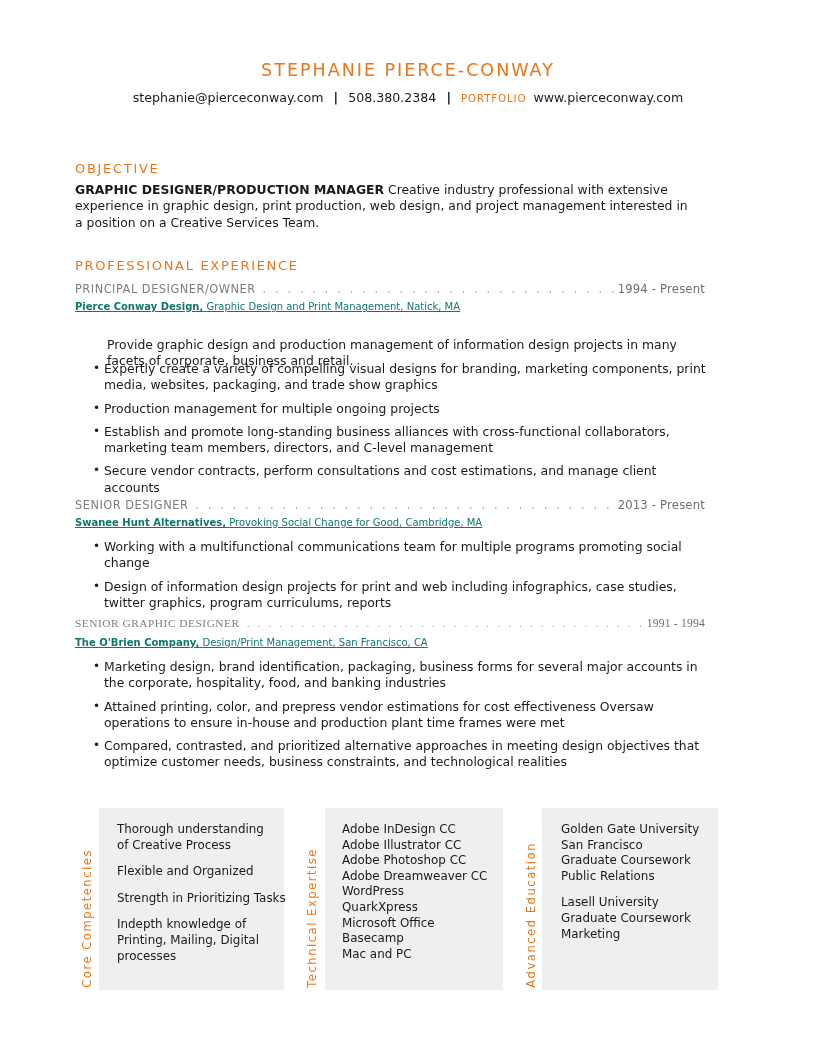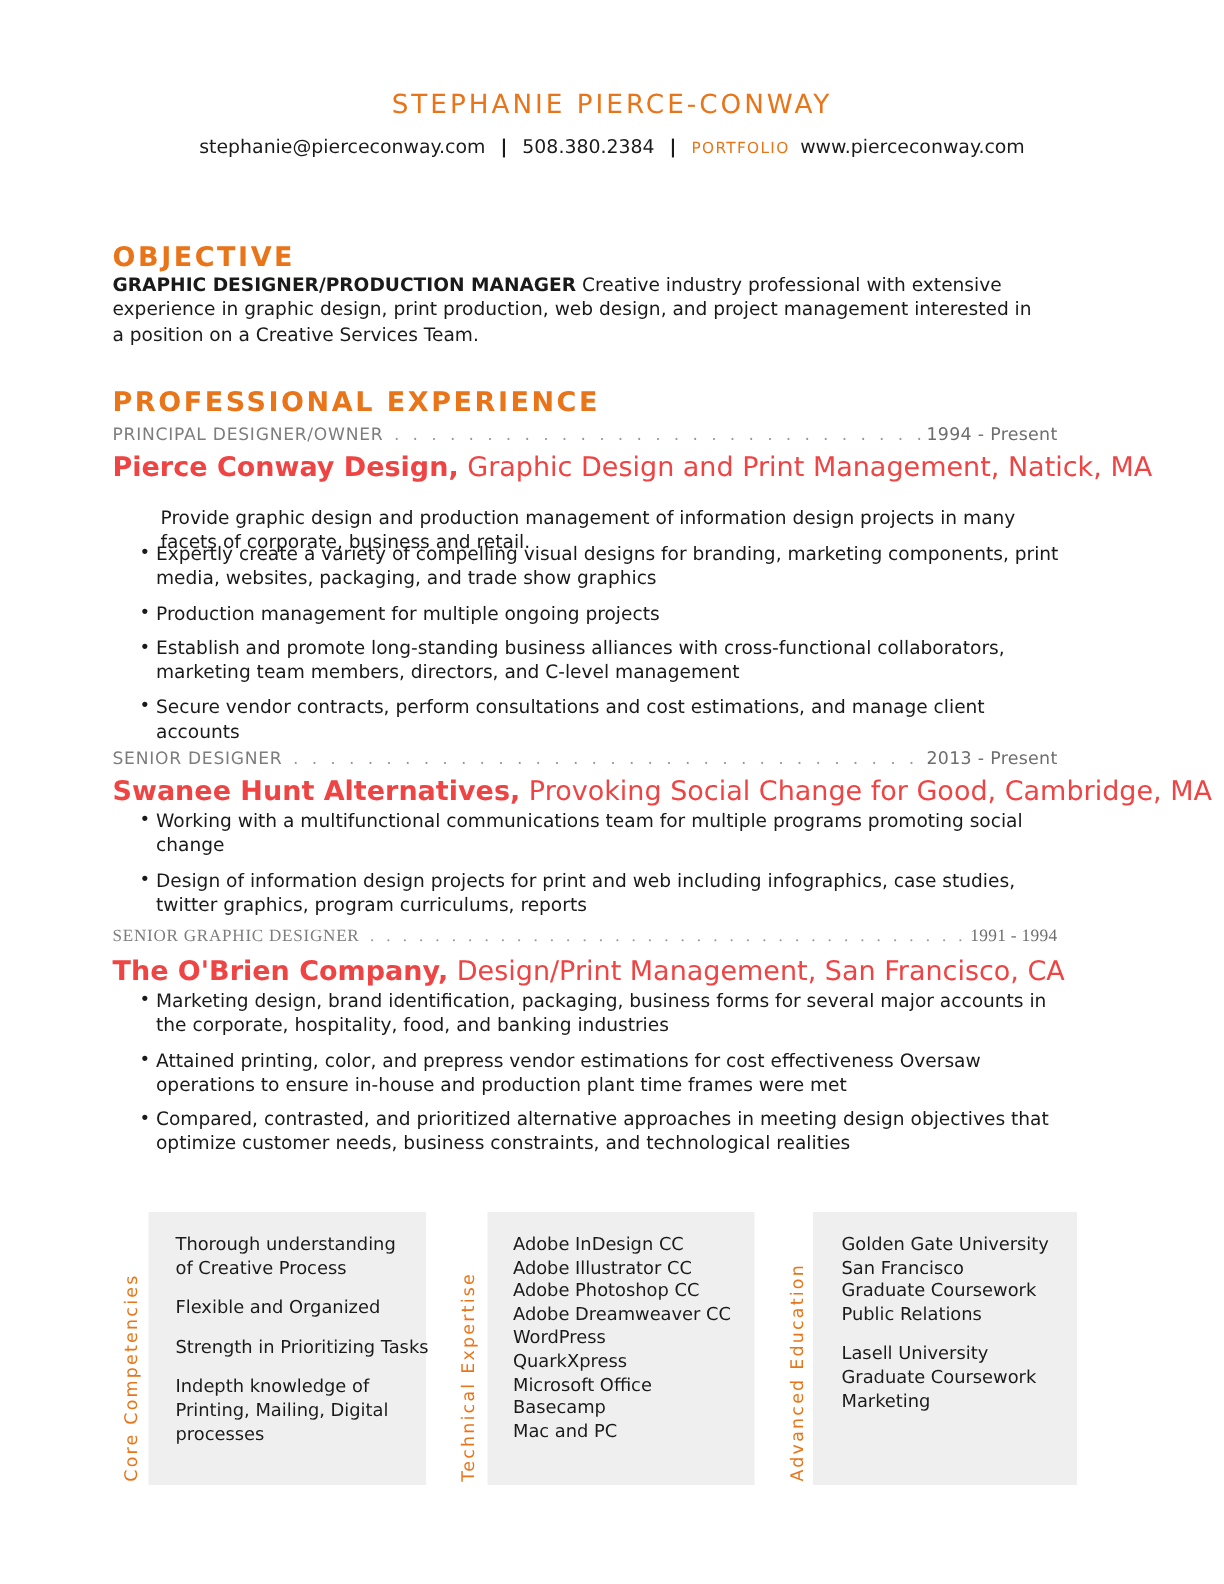--- a/index.html
+++ b/index.html
@@ -54,23 +54,22 @@
     font-size: 10.2px;
     letter-spacing: 0.9px;
     padding-right: 3px;
   }
 
   
   .sec-title {
     position: absolute;
     left: 75px;
     color: #E8751A;
-    font-size: 18px;
+    font-size: 13px;
     letter-spacing: 1.7px;
-    font-weight: bold;
   }
 
   
   .body-block {
     position: absolute;
     left: 75px;
     font-size: 12.4px;
     line-height: 16.4px;
     color: #1a1a1a;
   }
@@ -101,23 +100,24 @@
   .job-row .jdate {
     flex: 0 0 auto;
     color: #6e6e6e;
     font-size: 11.6px;
     letter-spacing: 0.2px;
   }
 
   .job-company {
     position: absolute;
     left: 75px;
-    font-size: 18px;
-    color: #ef4444;
-    white-space: nowrap;
+    font-size: 10px;
+    color: #0f766e;
+    white-space: nowrap;
+    text-decoration: underline;
   }
   .job-company .cname { font-weight: bold; }
 
   
   .blist {
     position: absolute;
     left: 93px;
     width: 620px;
   }
   .bitem {

